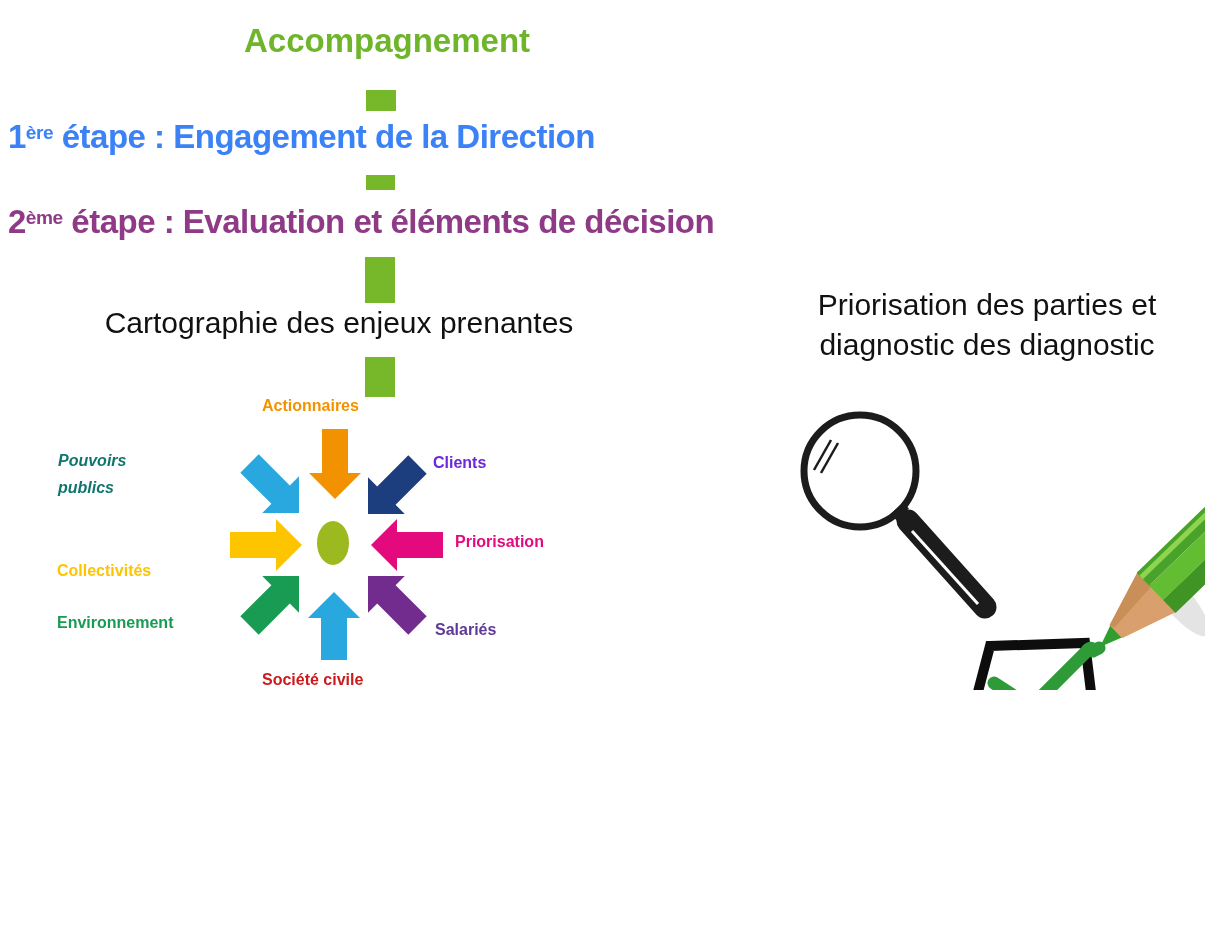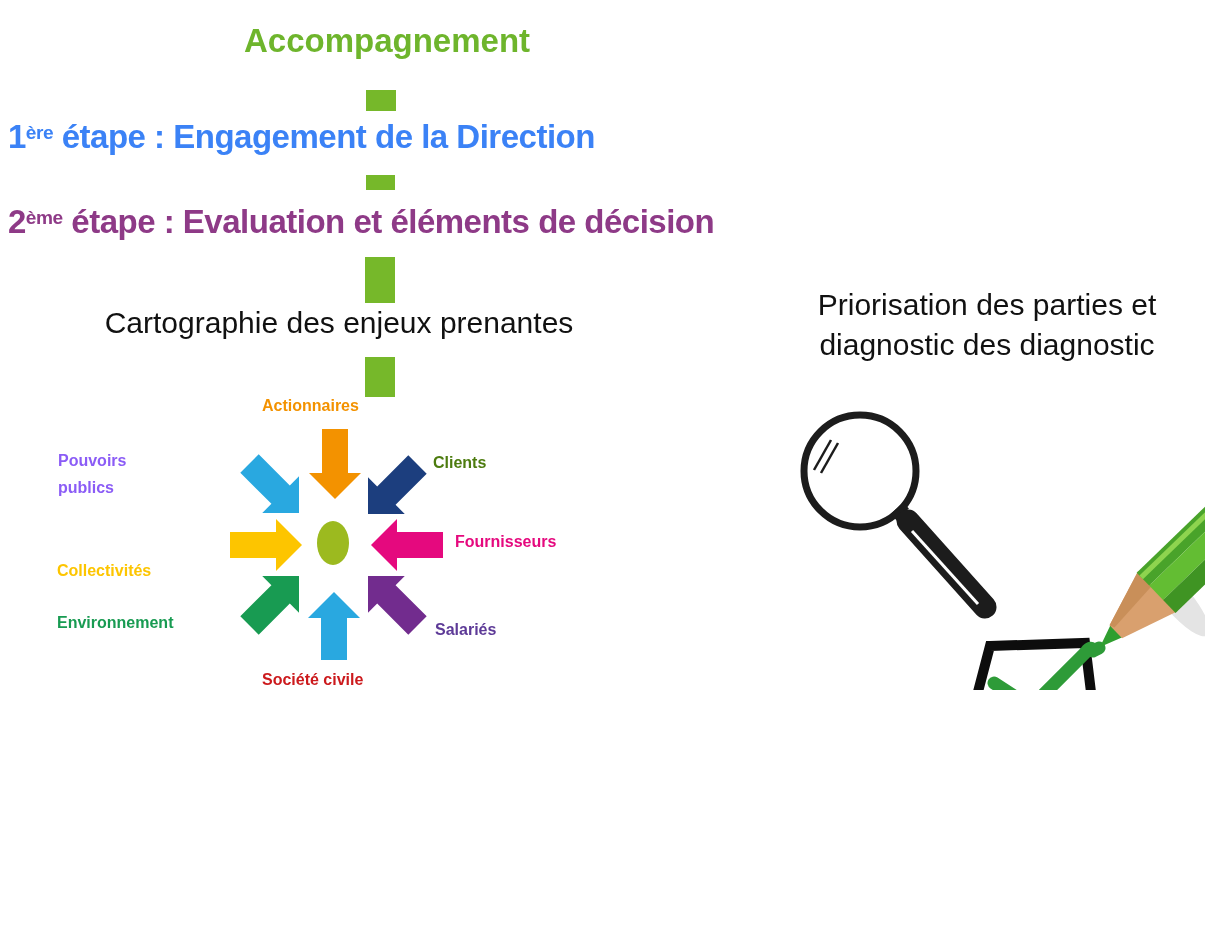--- a/index.html
+++ b/index.html
@@ -59,25 +59,25 @@
     <span>2</span><sup>ème</sup><span> étape : Evaluation et éléments de décision</span>
   </div>
 
   <div class="abs heading" id="left-heading">Cartographie des enjeux prenantes</div>
   <div class="abs heading" id="right-heading">
     <div>Priorisation des parties et</div>
     <div>diagnostic des diagnostic</div>
   </div>
 
   <div class="abs sk-label" id="sk-actionnaires" style="color: rgb(243, 146, 0);">Actionnaires</div>
-  <div class="abs sk-label" id="sk-pouvoirs" style="color: #8b5cf6;">Pouvoirs
+  <div class="abs sk-label" id="sk-pouvoirs" style="color: #0f766e; font-style: italic;">Pouvoirs
 publics</div>
-  <div class="abs sk-label" id="sk-clients" style="color: #4d7c0f;">Clients</div>
+  <div class="abs sk-label" id="sk-clients" style="color: #6d28d9;">Clients</div>
   <div class="abs sk-label" id="sk-collectivites" style="color: rgb(253, 197, 0);">Collectivités</div>
-  <div class="abs sk-label" id="sk-fournisseurs" style="color: rgb(229, 9, 126);">Fournisseurs</div>
+  <div class="abs sk-label" id="sk-fournisseurs" style="color: rgb(229, 9, 126);">Priorisation</div>
   <div class="abs sk-label" id="sk-environnement" style="color: rgb(24, 155, 82);">Environnement</div>
   <div class="abs sk-label" id="sk-salaries" style="color: rgb(93, 58, 151);">Salariés</div>
   <div class="abs sk-label" id="sk-societe" style="color: rgb(204, 26, 29);">Société civile</div>
 
   <svg width="1205" height="937" viewBox="0 0 1205 937">
 
     <g>
       <polygon fill="#fdc500" points="-72,-13 -26,-13 -26,-26 0,0 -26,26 -26,13 -72,13" transform="translate(302,545)"></polygon>
       <polygon fill="#e5097e" points="-72,-13 -26,-13 -26,-26 0,0 -26,26 -26,13 -72,13" transform="translate(371,545) rotate(180)"></polygon>
       <polygon fill="#f39200" points="-70,-13 -26,-13 -26,-26 0,0 -26,26 -26,13 -70,13" transform="translate(335,499) rotate(90)"></polygon>

